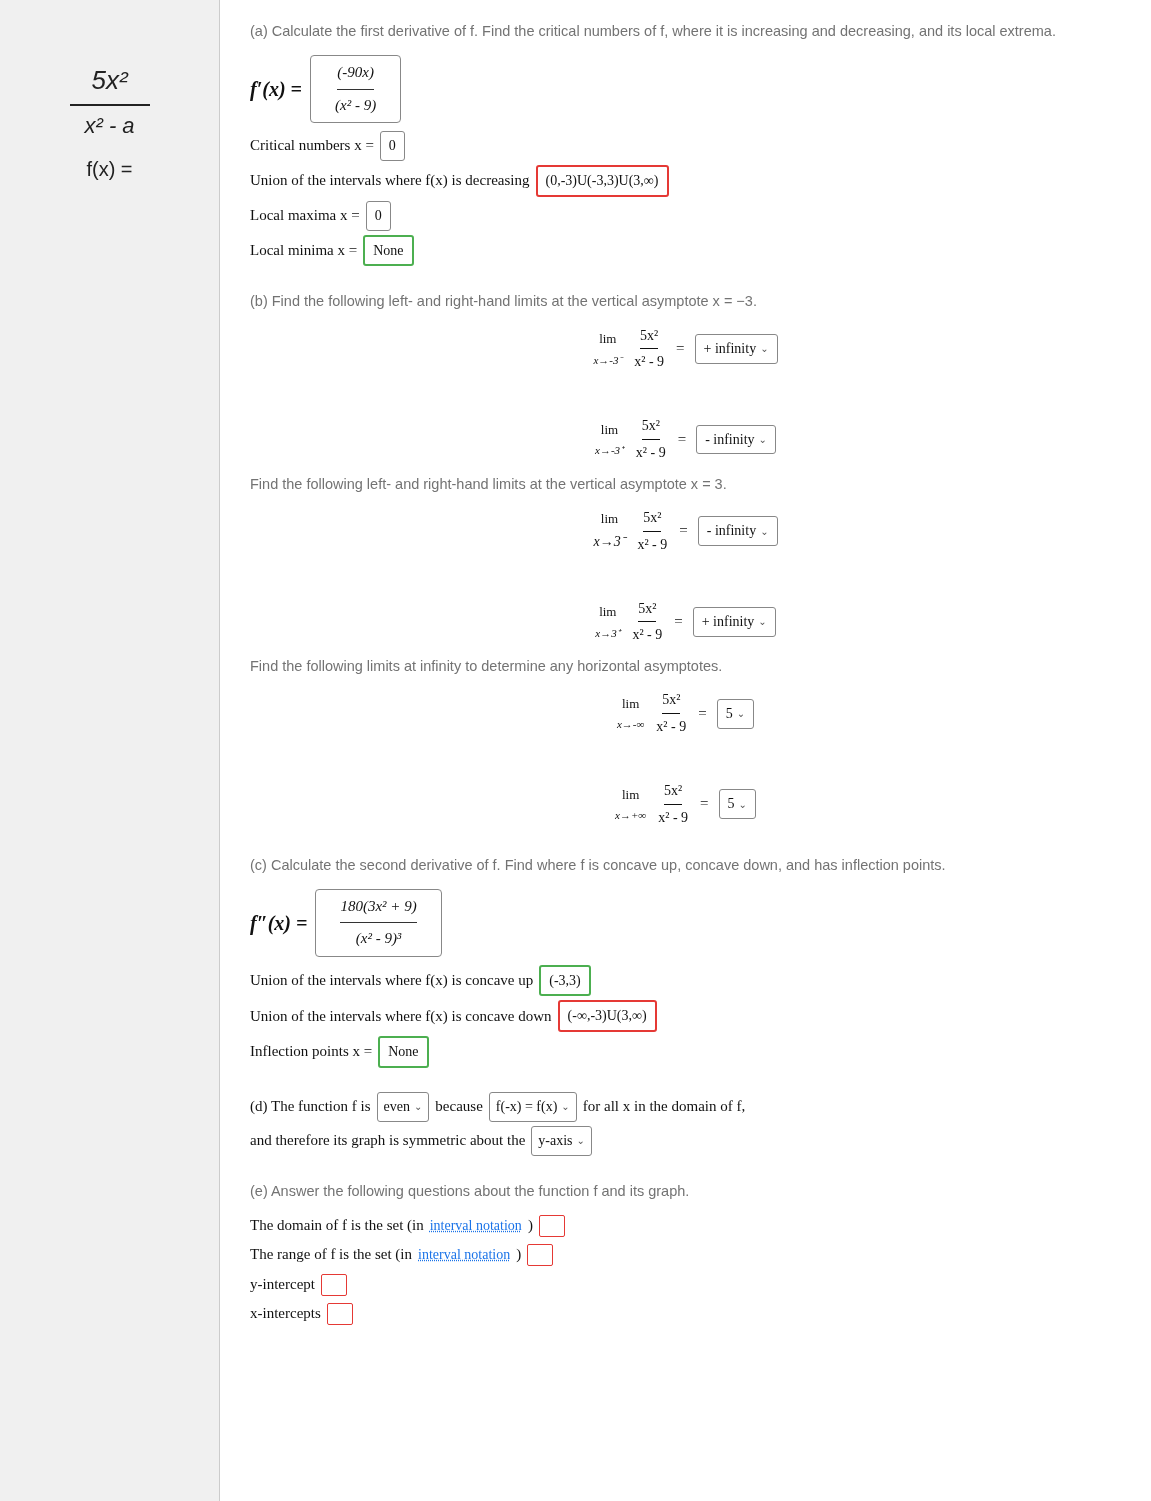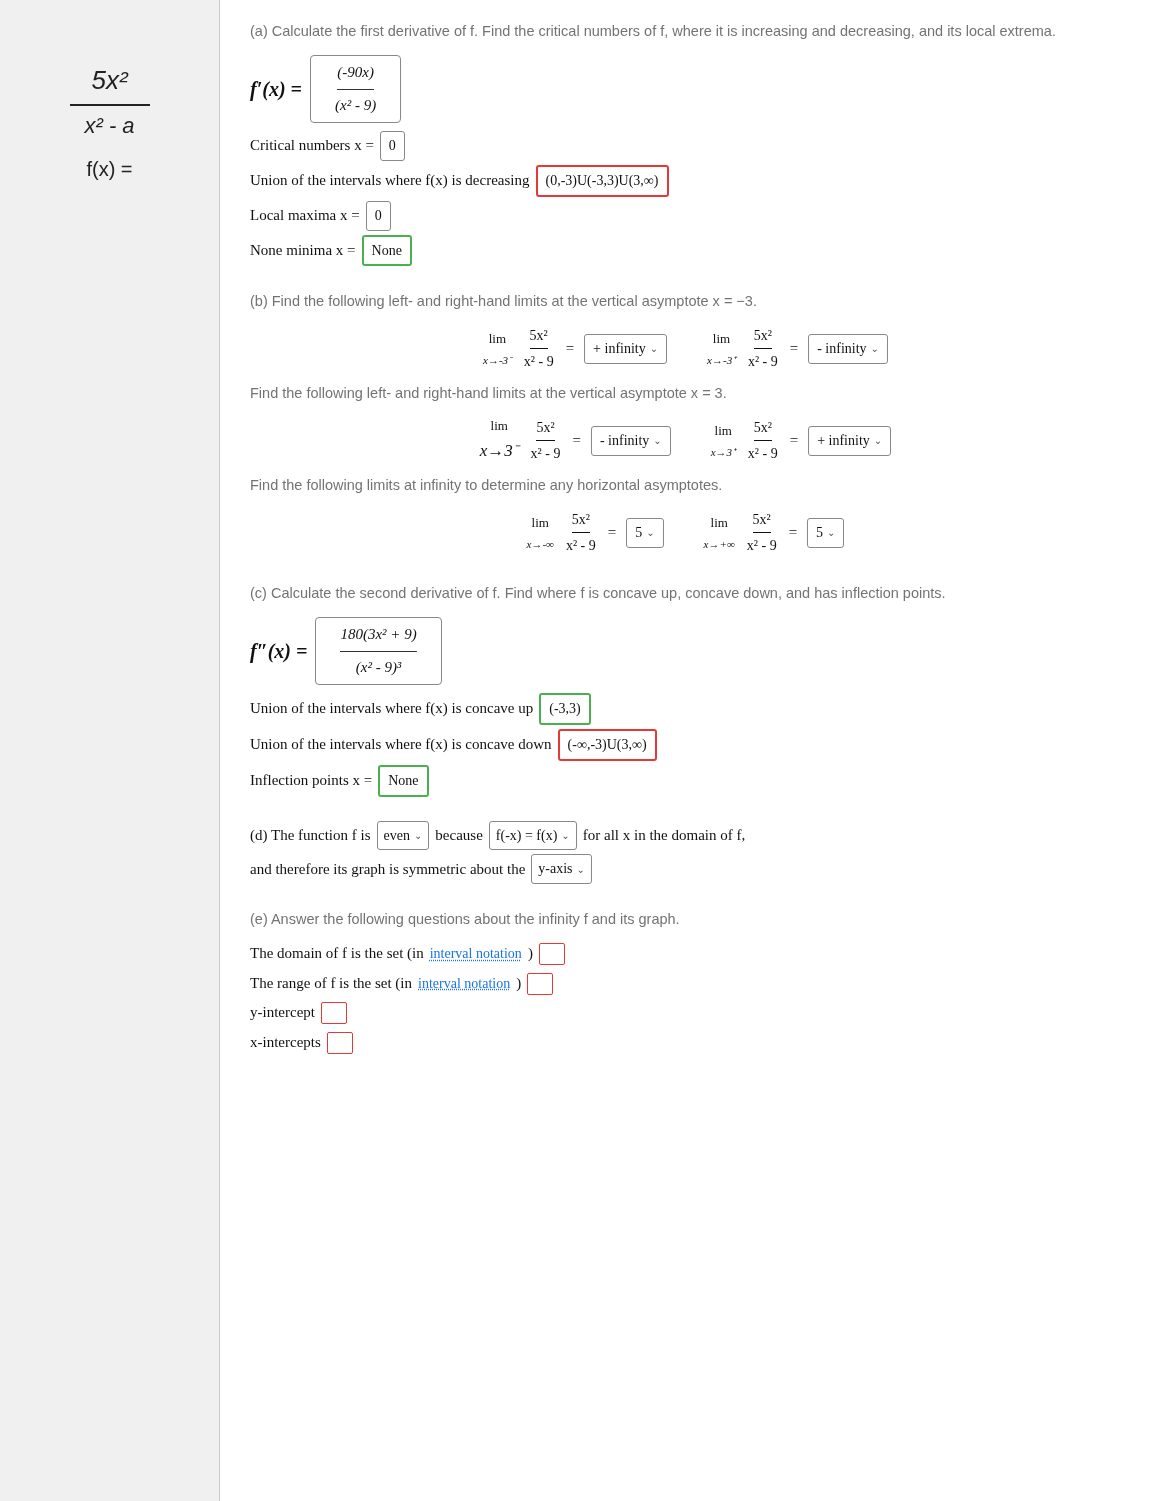--- a/index.html
+++ b/index.html
@@ -45,20 +45,21 @@
       line-height: 1.6;
       color: #737373;
     }
     .math-display {
       display: flex;
       align-items: center;
       justify-content: center;
       margin: 8px 0;
       gap: 40px;
       flex-wrap: wrap;
+      flex-direction: column;
     }
     .frac {
       display: inline-flex;
       flex-direction: column;
       align-items: center;
       vertical-align: middle;
       margin: 0 2px;
     }
     .frac .num {
       border-bottom: 1.5px solid #111;
@@ -241,21 +242,21 @@
       <span>Union of the intervals where f(x) is decreasing</span>
       <span class="boxed-red">(0,-3)U(-3,3)U(3,∞)</span>
     </div>
 
     <div class="answer-line">
       <span>Local maxima x =</span>
       <span class="boxed-plain">0</span>
     </div>
 
     <div class="answer-line">
-      <span>None minima x =</span>
+      <span>Local minima x =</span>
       <span class="boxed-green">None</span>
     </div>
   </div>
 
   <div class="section">
     <div class="section-title">(b) Find the following left- and right-hand limits at the vertical asymptote x = −3.</div>
 
     <div class="math-display">
 
       <div class="row-limit">
@@ -291,21 +292,21 @@
       </div>
     </div>
 
     <div class="section-title">Find the following left- and right-hand limits at the vertical asymptote x = 3.</div>
 
     <div class="math-display">
 
       <div class="row-limit">
         <div style="display:inline-flex; flex-direction:column; align-items:center;">
           <span style="font-size:13px; font-style:normal;">lim</span>
-          <span style="font-size:17px; font-style:italic;">x→3⁻</span>
+          <span style="font-size:14px; font-style:italic;">x→3⁻</span>
         </div>
         <div class="frac">
           <div class="num">5x²</div>
           <div class="den">x² - 9</div>
         </div>
         <span class="equals">=</span>
         <div class="dropdown-box">
           <span>- infinity</span>
           <span class="dropdown-arrow">⌄</span>
         </div>
@@ -410,21 +411,21 @@
     <div class="answer-line">
       <span>and therefore its graph is symmetric about the</span>
       <div class="select-like">
         <span>y-axis</span>
         <span class="dropdown-arrow">⌄</span>
       </div>
     </div>
   </div>
 
   <div class="section">
-    <div class="section-title">(e) Answer the following questions about the infinity f and its graph.</div>
+    <div class="section-title">(e) Answer the following questions about the function f and its graph.</div>
 
     <div class="answer-line">
       <span>The domain of f is the set (in</span>
       <span class="link-style">interval notation</span>
       <span>)</span>
       <span class="small-input"></span>
     </div>
 
     <div class="answer-line">
       <span>The range of f is the set (in</span>

